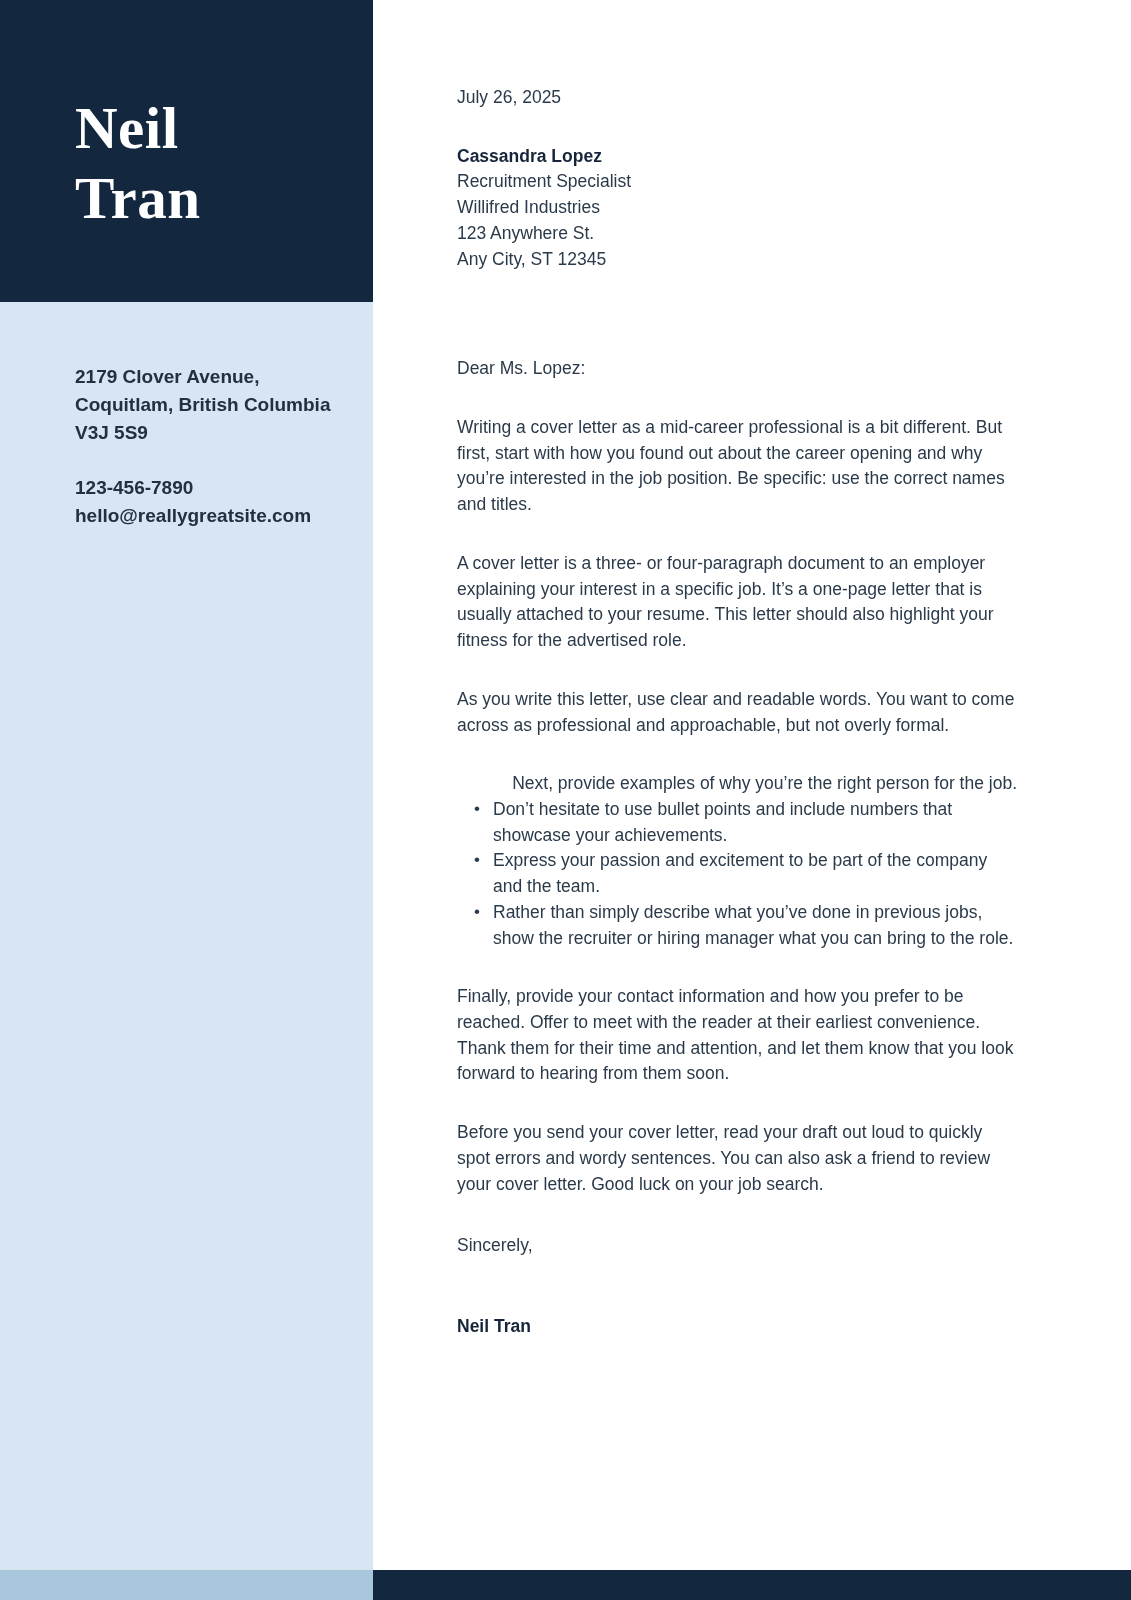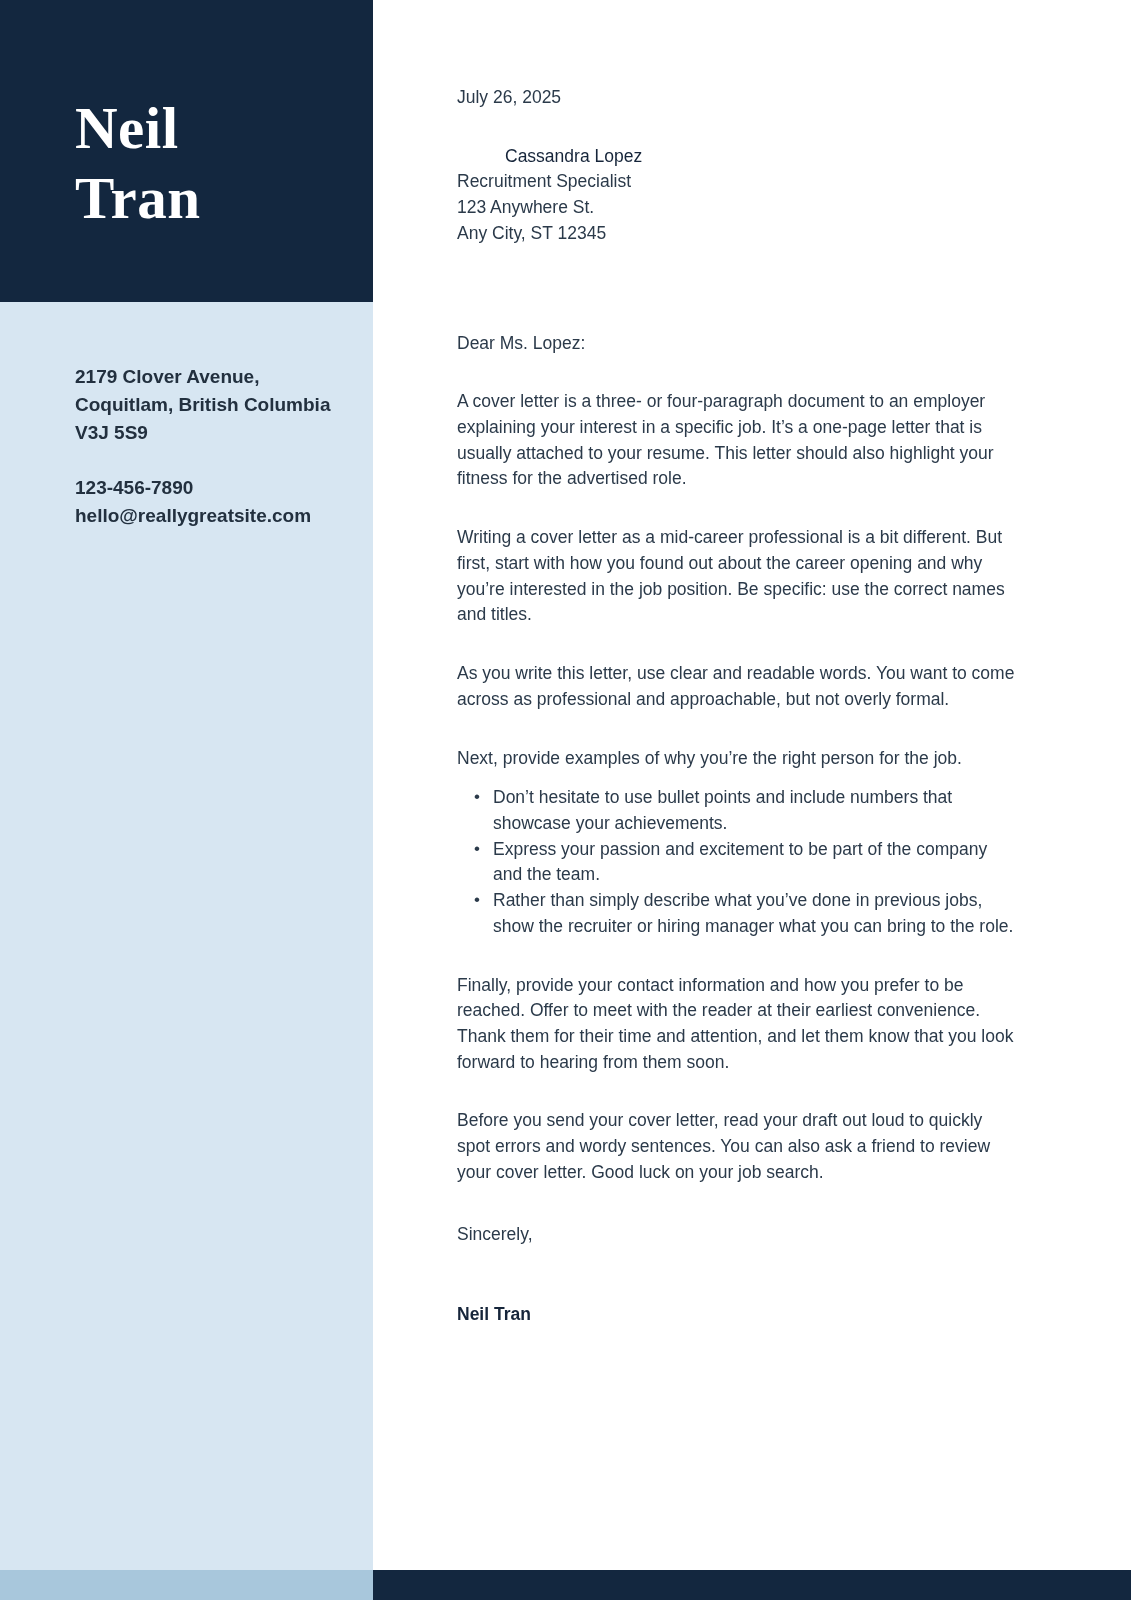--- a/index.html
+++ b/index.html
@@ -96,32 +96,32 @@
   .date {
     margin: 0;
   }
   .recipient {
     margin: 33px 0 0 0;
   }
   .recipient .r-line {
     display: block;
   }
   .recipient .r-name {
-    font-weight: normal;
+    font-weight: bold;
     color: #16253a;
-    margin-left: 48px;
   }
   .salutation {
     margin: 84px 0 17px 0;
   }
   .para {
     margin: 33px 0 0 0;
   }
   .para.tight-after {
-    margin-bottom: 14px;
+    margin-bottom: 0;
+    text-align: right;
   }
   ul.bullets {
     margin: 0;
     padding: 0 0 0 36px;
     list-style: none;
   }
   ul.bullets li {
     position: relative;
     margin: 0;
     padding: 0 0 0 0;
@@ -192,28 +192,29 @@
   </div>
 
   <div class="main">
     <div class="letter">
 
       <p class="date">July 26, 2025</p>
 
       <div class="recipient">
         <span class="r-line r-name">Cassandra Lopez</span>
         <span class="r-line">Recruitment Specialist</span>
+        <span class="r-line">Willifred Industries</span>
         <span class="r-line">123 Anywhere St.</span>
         <span class="r-line">Any City, ST 12345</span>
       </div>
 
       <p class="salutation">Dear Ms. Lopez:</p>
 
+      <p class="para">Writing a cover letter as a mid-career professional is a bit different. But first, start with how you found out about the career opening and why you’re interested in the job position. Be specific: use the correct names and titles.</p>
       <p class="para">A cover letter is a three- or four-paragraph document to an employer explaining your interest in a specific job. It’s a one-page letter that is usually attached to your resume. This letter should also highlight your fitness for the advertised role.</p>
-      <p class="para">Writing a cover letter as a mid-career professional is a bit different. But first, start with how you found out about the career opening and why you’re interested in the job position. Be specific: use the correct names and titles.</p>
       <p class="para">As you write this letter, use clear and readable words. You want to come across as professional and approachable, but not overly formal.</p>
 
       <p class="para tight-after">Next, provide examples of why you’re the right person for the job.</p>
       <ul class="bullets">
         <li>Don’t hesitate to use bullet points and include numbers that showcase your achievements.</li>
         <li>Express your passion and excitement to be part of the company and the team.</li>
         <li>Rather than simply describe what you’ve done in previous jobs, show the recruiter or hiring manager what you can bring to the role.</li>
       </ul>
 
       <p class="para">Finally, provide your contact information and how you prefer to be reached. Offer to meet with the reader at their earliest convenience. Thank them for their time and attention, and let them know that you look forward to hearing from them soon.</p>

